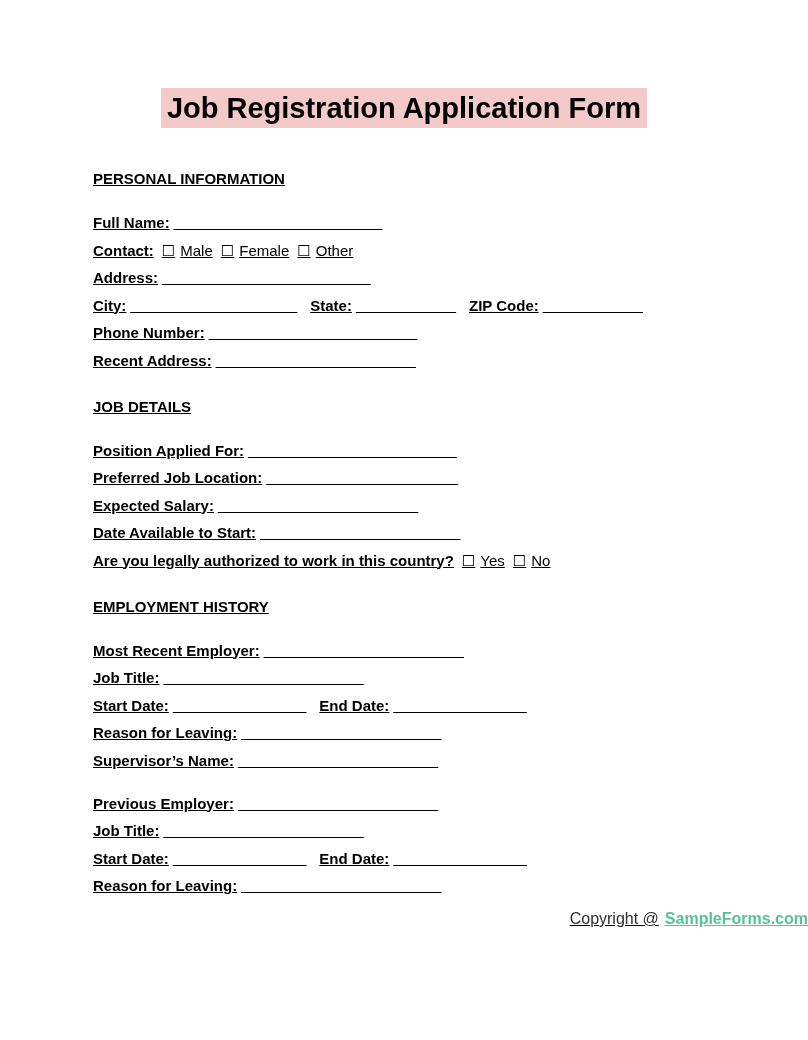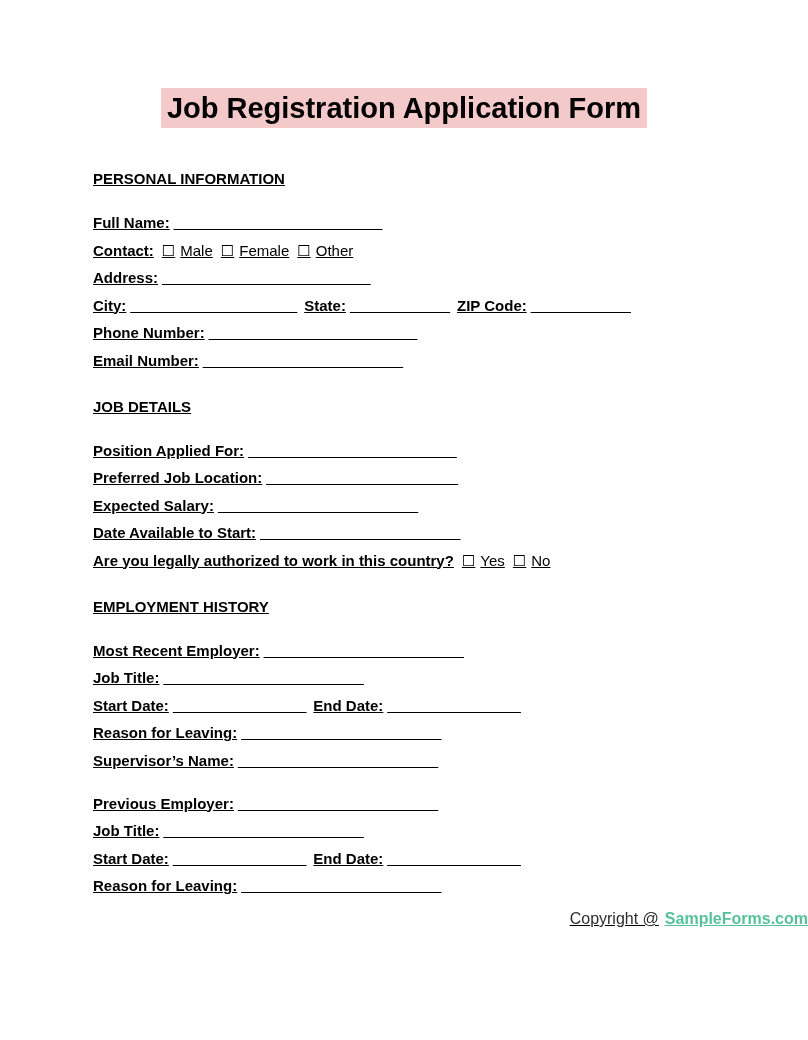--- a/index.html
+++ b/index.html
@@ -50,21 +50,21 @@
     line-height: 18px;
     margin: 0 0 9.5px 0;
     white-space: nowrap;
   }
   .lbl { font-weight: bold; }
   .blank {
     font-weight: bold;
     margin-left: 4px;
     letter-spacing: 0;
   }
-  .seg + .seg { margin-left: 7px; }
+  .seg + .seg { margin-left: 13px; }
   .opt { margin-left: 8px; }
   .cb {
     font-family: "DejaVu Sans", sans-serif;
     font-weight: normal;
     font-size: 15px;
   }
   .optlabel { margin-left: 5px; font-weight: normal; }
   .gap { margin-top: 25px; }
   .footer {
     margin-top: 14px;
@@ -98,21 +98,21 @@
 
 
     <p class="line"><span class="lbl">Contact:</span><span class="opt"><span class="cb">☐</span><span class="optlabel">Male</span></span><span class="opt"><span class="cb">☐</span><span class="optlabel">Female</span></span><span class="opt"><span class="cb">☐</span><span class="optlabel">Other</span></span></p>
 
     <p class="line"><span class="lbl">Address:</span><span class="blank">_________________________</span></p>
 
     <p class="line"><span class="seg"><span class="lbl">City:</span><span class="blank">____________________</span></span><span class="seg"><span class="lbl">State:</span><span class="blank">____________</span></span><span class="seg"><span class="lbl">ZIP Code:</span><span class="blank">____________</span></span></p>
 
     <p class="line"><span class="lbl">Phone Number:</span><span class="blank">_________________________</span></p>
 
-    <p class="line"><span class="lbl">Email Number:</span><span class="blank">________________________</span></p>
+    <p class="line"><span class="lbl">Recent Address:</span><span class="blank">________________________</span></p>
 
     <p class="heading">JOB DETAILS</p>
 
     <p class="line"><span class="lbl">Position Applied For:</span><span class="blank">_________________________</span></p>
 
     <p class="line"><span class="lbl">Preferred Job Location:</span><span class="blank">_______________________</span></p>
 
     <p class="line"><span class="lbl">Expected Salary:</span><span class="blank">________________________</span></p>
 
     <p class="line"><span class="lbl">Date Available to Start:</span><span class="blank">________________________</span></p>

